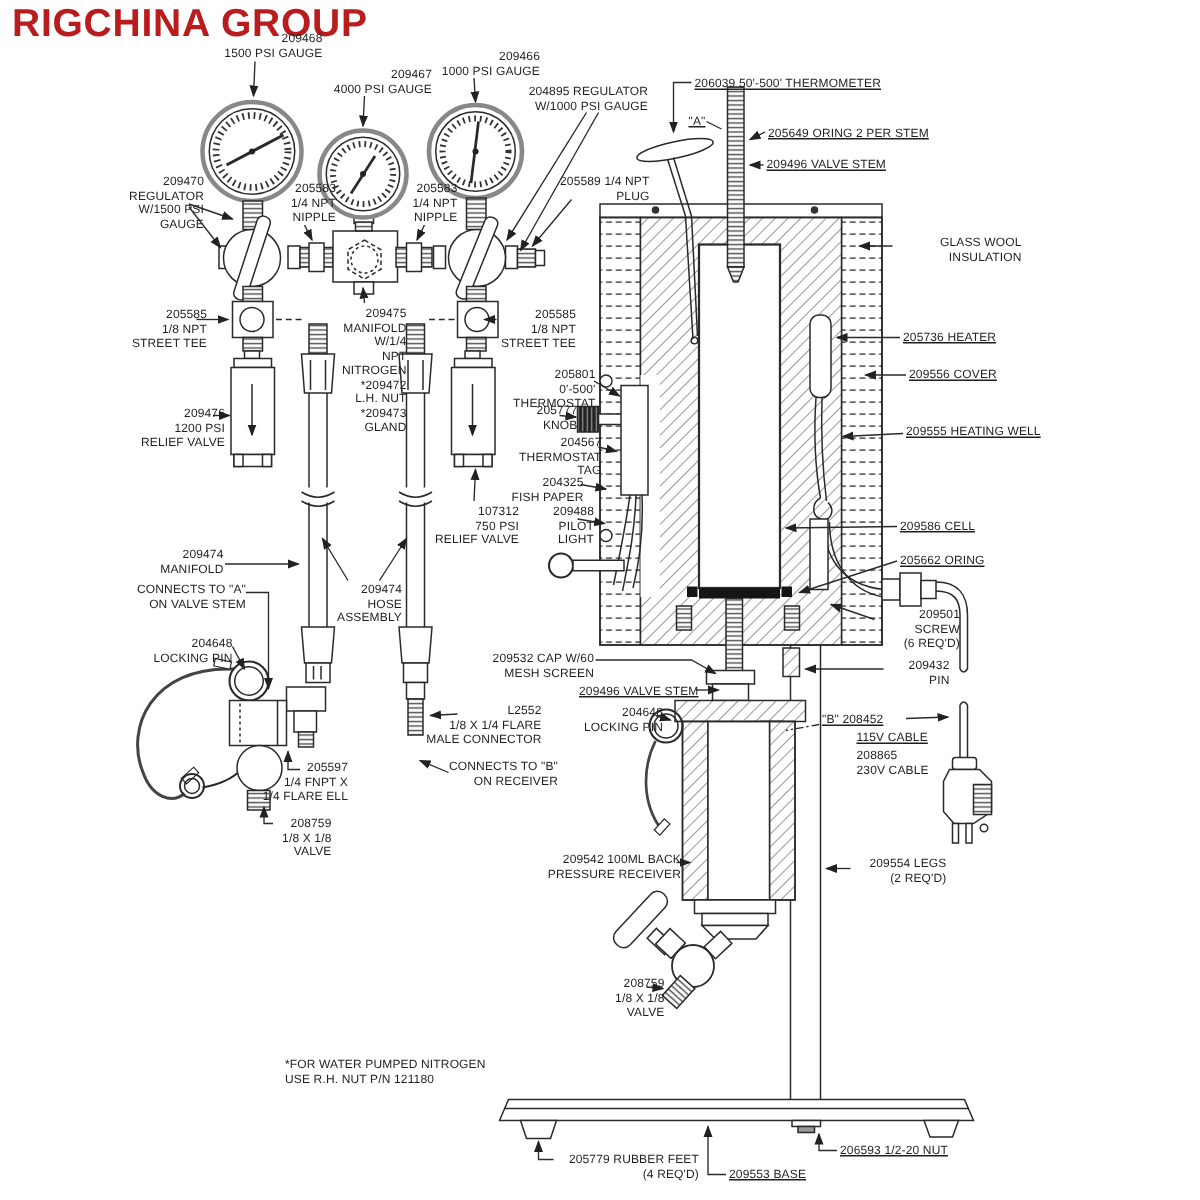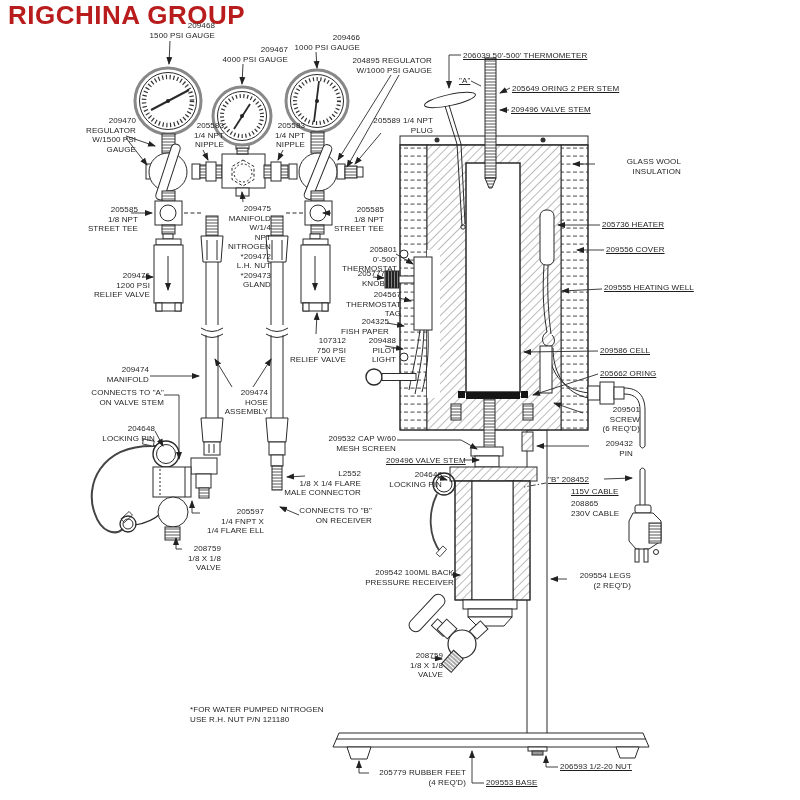--- a/index.html
+++ b/index.html
@@ -451,21 +451,21 @@
 <div class="lbl s" style="left:386px;top:456px">209496 VALVE STEM</div>
 <div class="lbl c" style="left:388px;top:470px;width:54px">204648
 LOCKING PIN</div>
 <div class="lbl s" style="left:548px;top:475px">"B" 208452</div>
 <div class="lbl s" style="left:571px;top:487px">115V CABLE</div>
 <div class="lbl" style="left:571px;top:499px">208865
 230V CABLE</div>
 <div class="lbl c" style="left:283px;top:469px;width:78px">L2552
 1/8 X 1/4 FLARE
 MALE CONNECTOR</div>
-<div class="lbl c" style="left:200px;top:507px;width:64px">205597
+<div class="lbl c" style="left:168px;top:507px;width:64px">205597
 1/4 FNPT X
 1/4 FLARE ELL</div>
 <div class="lbl c" style="left:288px;top:506px;width:84px">CONNECTS TO "B"
 ON RECEIVER</div>
 <div class="lbl c" style="left:171px;top:544px;width:50px">208759
 1/8 X 1/8
 VALVE</div>
 <div class="lbl c" style="left:360px;top:568px;width:94px">209542 100ML BACK
 PRESSURE RECEIVER</div>
 <div class="lbl c" style="left:569px;top:571px;width:62px">209554 LEGS

